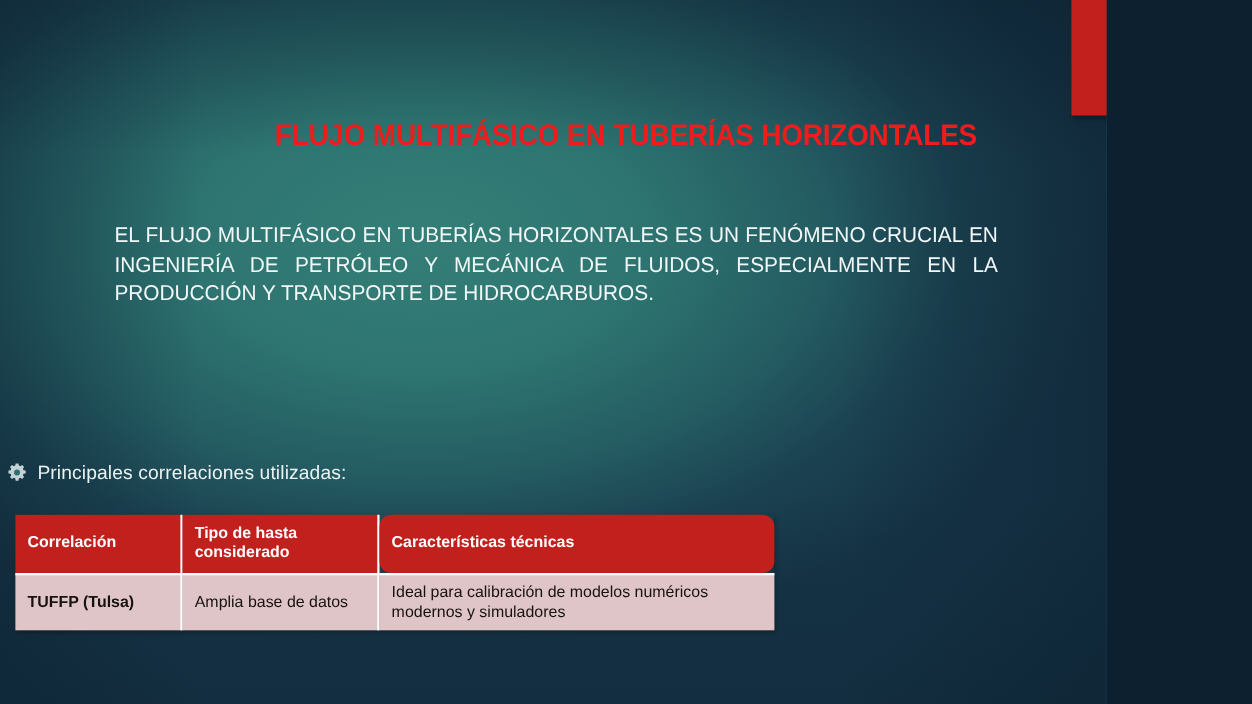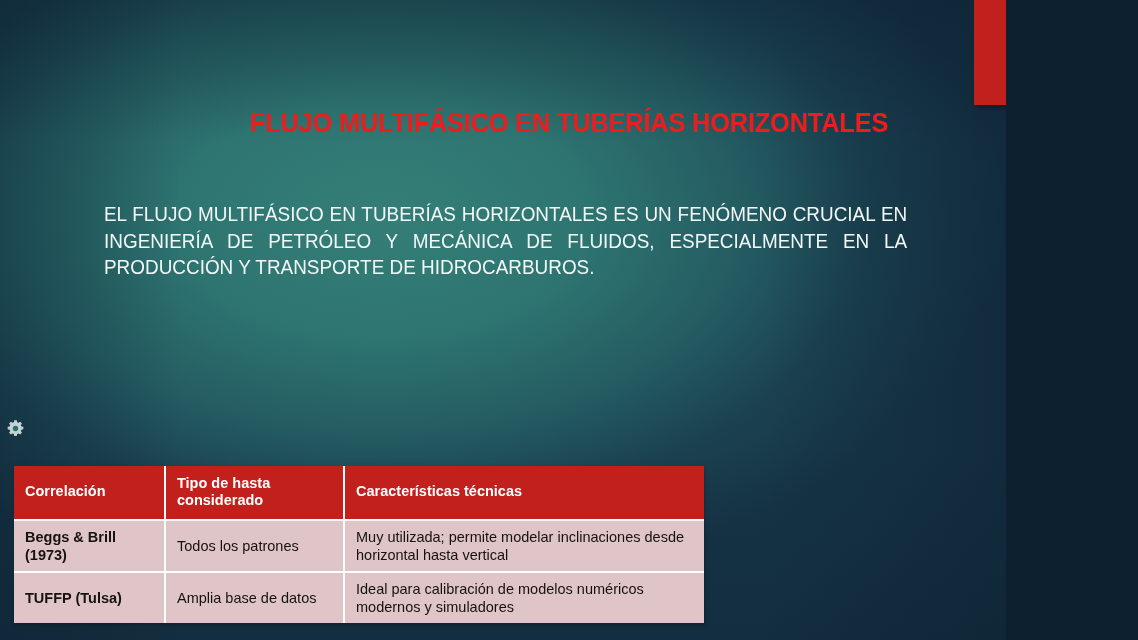--- a/index.html
+++ b/index.html
@@ -106,21 +106,21 @@
     color: #ffffff;
     font-size: 14.5px;
     font-weight: bold;
     text-align: left;
     vertical-align: middle;
     padding: 9px 9px 10px 11px;
     line-height: 17px;
     border-right: 2px solid #ffffff;
     height: 28px;
   }
-  .corr-table th:last-child { border-right: none; }
+  .corr-table th:last-child { border-right: none; border-radius: 11px; }
 
   .corr-table td {
     font-size: 14.5px;
     color: #17120f;
     vertical-align: middle;
     padding: 7px 9px 7px 11px;
     line-height: 18px;
     border-right: 2px solid #ffffff;
     border-top: 2px solid #ffffff;
   }
@@ -141,42 +141,38 @@
 
   <div class="subtitle">EL FLUJO MULTIFÁSICO EN TUBERÍAS HORIZONTALES ES UN FENÓMENO CRUCIAL EN INGENIERÍA DE PETRÓLEO Y MECÁNICA DE FLUIDOS, ESPECIALMENTE EN LA PRODUCCIÓN Y TRANSPORTE DE HIDROCARBUROS.</div>
 
   <div class="caption-row">
     <span>
       <svg class="gear-icon" viewBox="0 0 24 24" aria-hidden="true">
         <path fill="#c3d2d4" d="M13.6 1.6h-3.2l-.5 2.5c-.6.2-1.1.4-1.6.7L6.2 3.4 3.9 5.7l1.4 2.1c-.3.5-.5 1-.7 1.6l-2.5.5v3.2l2.5.5c.2.6.4 1.1.7 1.6l-1.4 2.1 2.3 2.3 2.1-1.4c.5.3 1 .5 1.6.7l.5 2.5h3.2l.5-2.5c.6-.2 1.1-.4 1.6-.7l2.1 1.4 2.3-2.3-1.4-2.1c.3-.5.5-1 .7-1.6l2.5-.5v-3.2l-2.5-.5c-.2-.6-.4-1.1-.7-1.6l1.4-2.1-2.3-2.3-2.1 1.4c-.5-.3-1-.5-1.6-.7l-.5-2.5z"></path>
         <circle cx="12" cy="12" r="3.4" fill="#2d6f6c"></circle>
       </svg>
     </span>
+    <span class="caption-text">Principales correlaciones utilizadas:</span>
   </div>
 
   <table class="corr-table">
     <colgroup>
       <col class="c1">
         <col class="c2">
         <col class="c3">
     </colgroup>
     <thead>
       <tr>
         <th>Correlación</th>
         <th>Tipo de hasta considerado</th>
         <th>Características técnicas</th>
       </tr>
     </thead>
     <tbody>
       <tr class="odd">
-        <td class="name">Beggs &amp; Brill (1973)</td>
-        <td>Todos los patrones</td>
-        <td>Muy utilizada; permite modelar inclinaciones desde horizontal hasta vertical</td>
-      </tr>
-      <tr class="odd">
         <td class="name">TUFFP (Tulsa)</td>
         <td>Amplia base de datos</td>
         <td>Ideal para calibración de modelos numéricos modernos y simuladores</td>
       </tr>
 
     </tbody>
   </table>
 
 </div>
 

